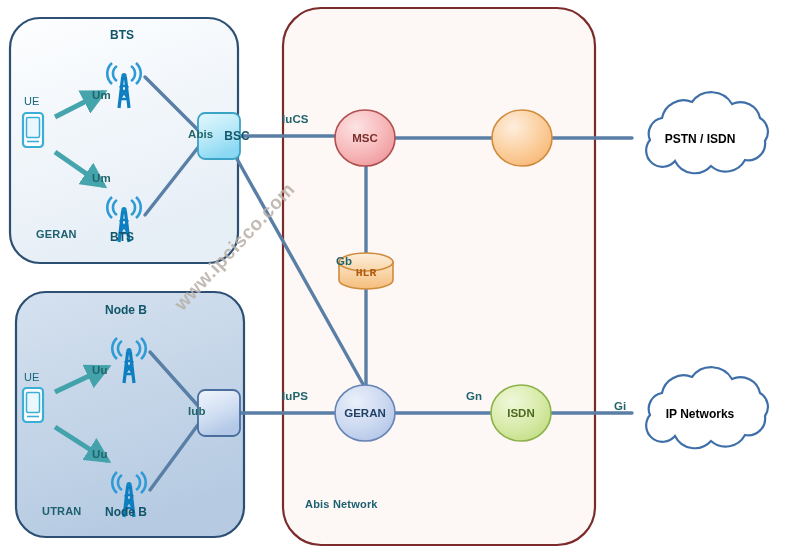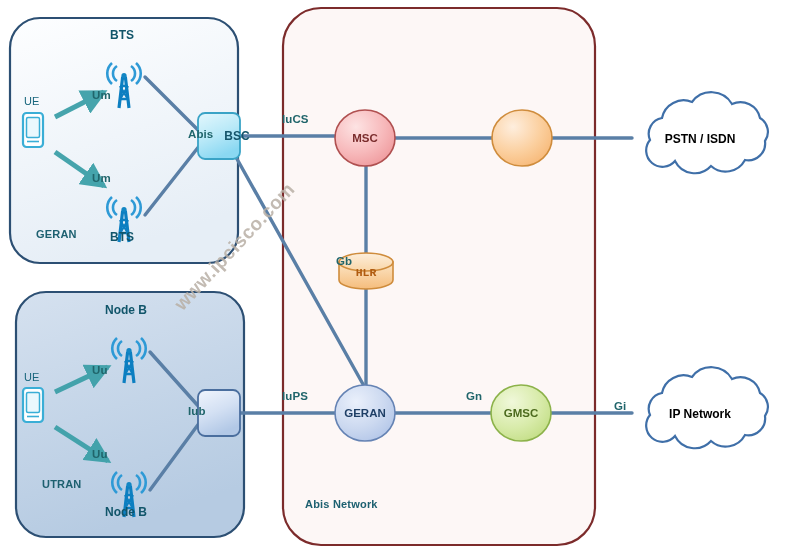--- a/index.html
+++ b/index.html
@@ -277,40 +277,40 @@
                a20 20 0 0 1 28 14
                a16 16 0 0 1 5 23
                a17 17 0 0 1 -20 19
                a22 22 0 0 1 -34 6
                a22 22 0 0 1 -36 -5
                a16 16 0 0 1 -25 -21 z"></path>
     </g>
   </svg>
 
   <div class="lbl area-label" style="left:36px;  top:228px;">GERAN</div>
-  <div class="lbl area-label" style="left:42px;  top:478px;">UTRAN</div>
+  <div class="lbl area-label" style="left:42px;  top:505px;">UTRAN</div>
   <div class="lbl area-label" style="left:305px; top:498px;">Abis Network</div>
 
   <div class="lbl tower-label" style="left:110px; top:28px;">BTS</div>
   <div class="lbl tower-label" style="left:110px; top:230px;">BTS</div>
   <div class="lbl tower-label" style="left:105px; top:303px;">Node B</div>
   <div class="lbl tower-label" style="left:105px; top:505px;">Node B</div>
 
   <div class="lbl ue-label" style="left:24px; top:95px;">UE</div>
   <div class="lbl ue-label" style="left:24px; top:371px;">UE</div>
 
   <div class="box-text" style="left:216px; top:113px; width:42px; height:46px; color:#15556b;">BSC</div>
 
   <div class="box-text" style="left:335px; top:110px; width:60px; height:56px; color:#7b2d2d; font-size:11.5px;">MSC</div>
   <div class="box-text" style="left:335px; top:385px; width:60px; height:56px; color:#1f3f66; font-size:11.5px;">GERAN</div>
-  <div class="box-text" style="left:491px; top:385px; width:60px; height:56px; color:#4c6a1e; font-size:11.5px;">GMSC</div>
+  <div class="box-text" style="left:491px; top:385px; width:60px; height:56px; color:#4c6a1e; font-size:11.5px;">ISDN</div>
   <div class="box-text" style="left:339px; top:258px; width:54px; height:28px; color:#b05b10; font-size:11.5px;font-family:Liberation Mono, monospace;">HLR</div>
 
   <div class="box-text cloud-label" style="left:640px; top:125px; width:120px; height:28px;">PSTN / ISDN</div>
-  <div class="box-text cloud-label" style="left:640px; top:400px; width:120px; height:28px;">IP Network</div>
+  <div class="box-text cloud-label" style="left:640px; top:400px; width:120px; height:28px;">IP Networks</div>
 
   <div class="lbl if-label" style="left:56px;  top:89px;">Um</div>
   <div class="lbl if-label" style="left:56px;  top:172px;">Um</div>
   <div class="lbl if-label" style="left:152px; top:128px;">Abis</div>
   <div class="lbl if-label" style="left:246px; top:113px;">IuCS</div>
   <div class="lbl if-label" style="left:300px; top:255px;">Gb</div>
   <div class="lbl if-label" style="left:56px;  top:364px;">Uu</div>
   <div class="lbl if-label" style="left:56px;  top:448px;">Uu</div>
   <div class="lbl if-label" style="left:152px; top:405px;">Iub</div>
   <div class="lbl if-label" style="left:246px; top:390px;">IuPS</div>

